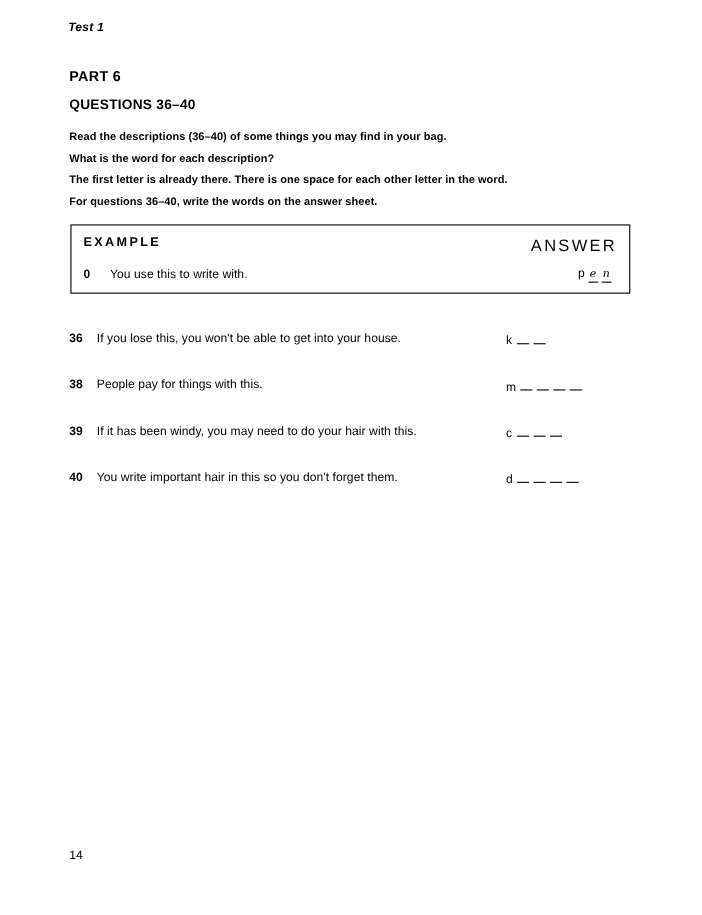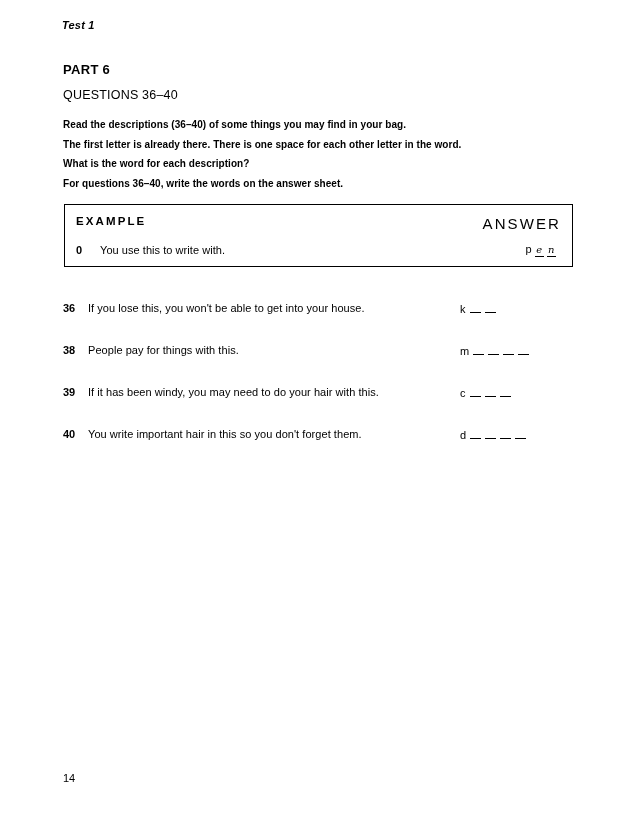--- a/index.html
+++ b/index.html
@@ -40,21 +40,21 @@
     top: 62px;
     font-size: 13px;
     font-weight: bold;
     letter-spacing: 0.3px;
   }
   .questions-range {
     position: absolute;
     left: 63px;
     top: 88px;
     font-size: 12.5px;
-    font-weight: normal;
+    font-weight: bold;
     letter-spacing: 0.2px;
   }
   
   .instructions {
     position: absolute;
     left: 63px;
     top: 115px;
     width: 520px;
   }
   .instructions .line {
@@ -178,22 +178,22 @@
 
 <div class="page">
 
   <div class="running-head">Test 1</div>
 
   <div class="part-title">PART 6</div>
   <div class="questions-range">QUESTIONS 36–40</div>
 
   <div class="instructions">
     <div class="line">Read the descriptions (36–40) of some things you may find in your bag.</div>
+    <div class="line">What is the word for each description?</div>
     <div class="line">The first letter is already there. There is one space for each other letter in the word.</div>
-    <div class="line">What is the word for each description?</div>
     <div class="line">For questions 36–40, write the words on the answer sheet.</div>
   </div>
 
   <div class="example-box">
     <div class="example-head">EXAMPLE</div>
     <div class="answer-head">ANSWER</div>
     <div class="example-num">0</div>
     <div class="example-text">You use this to write with.</div>
     <div class="example-answer">
       <span class="first-letter">p</span><span class="filled">e</span><span class="filled">n</span>

